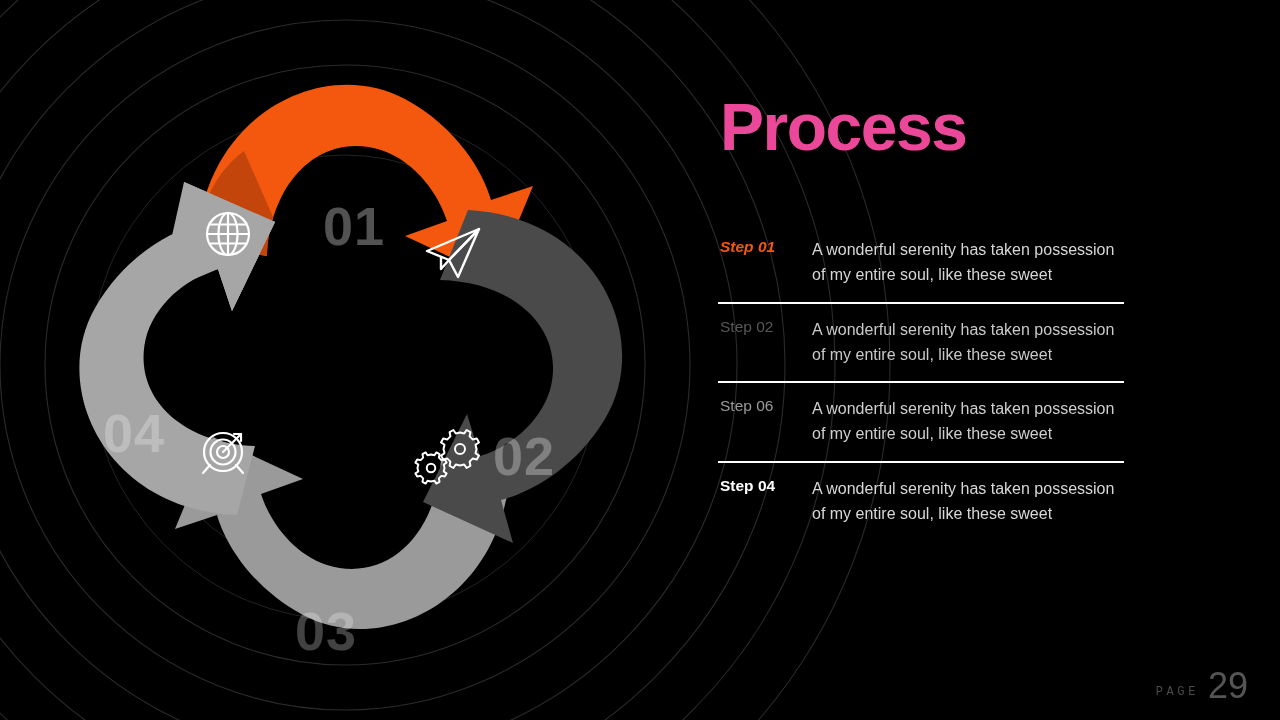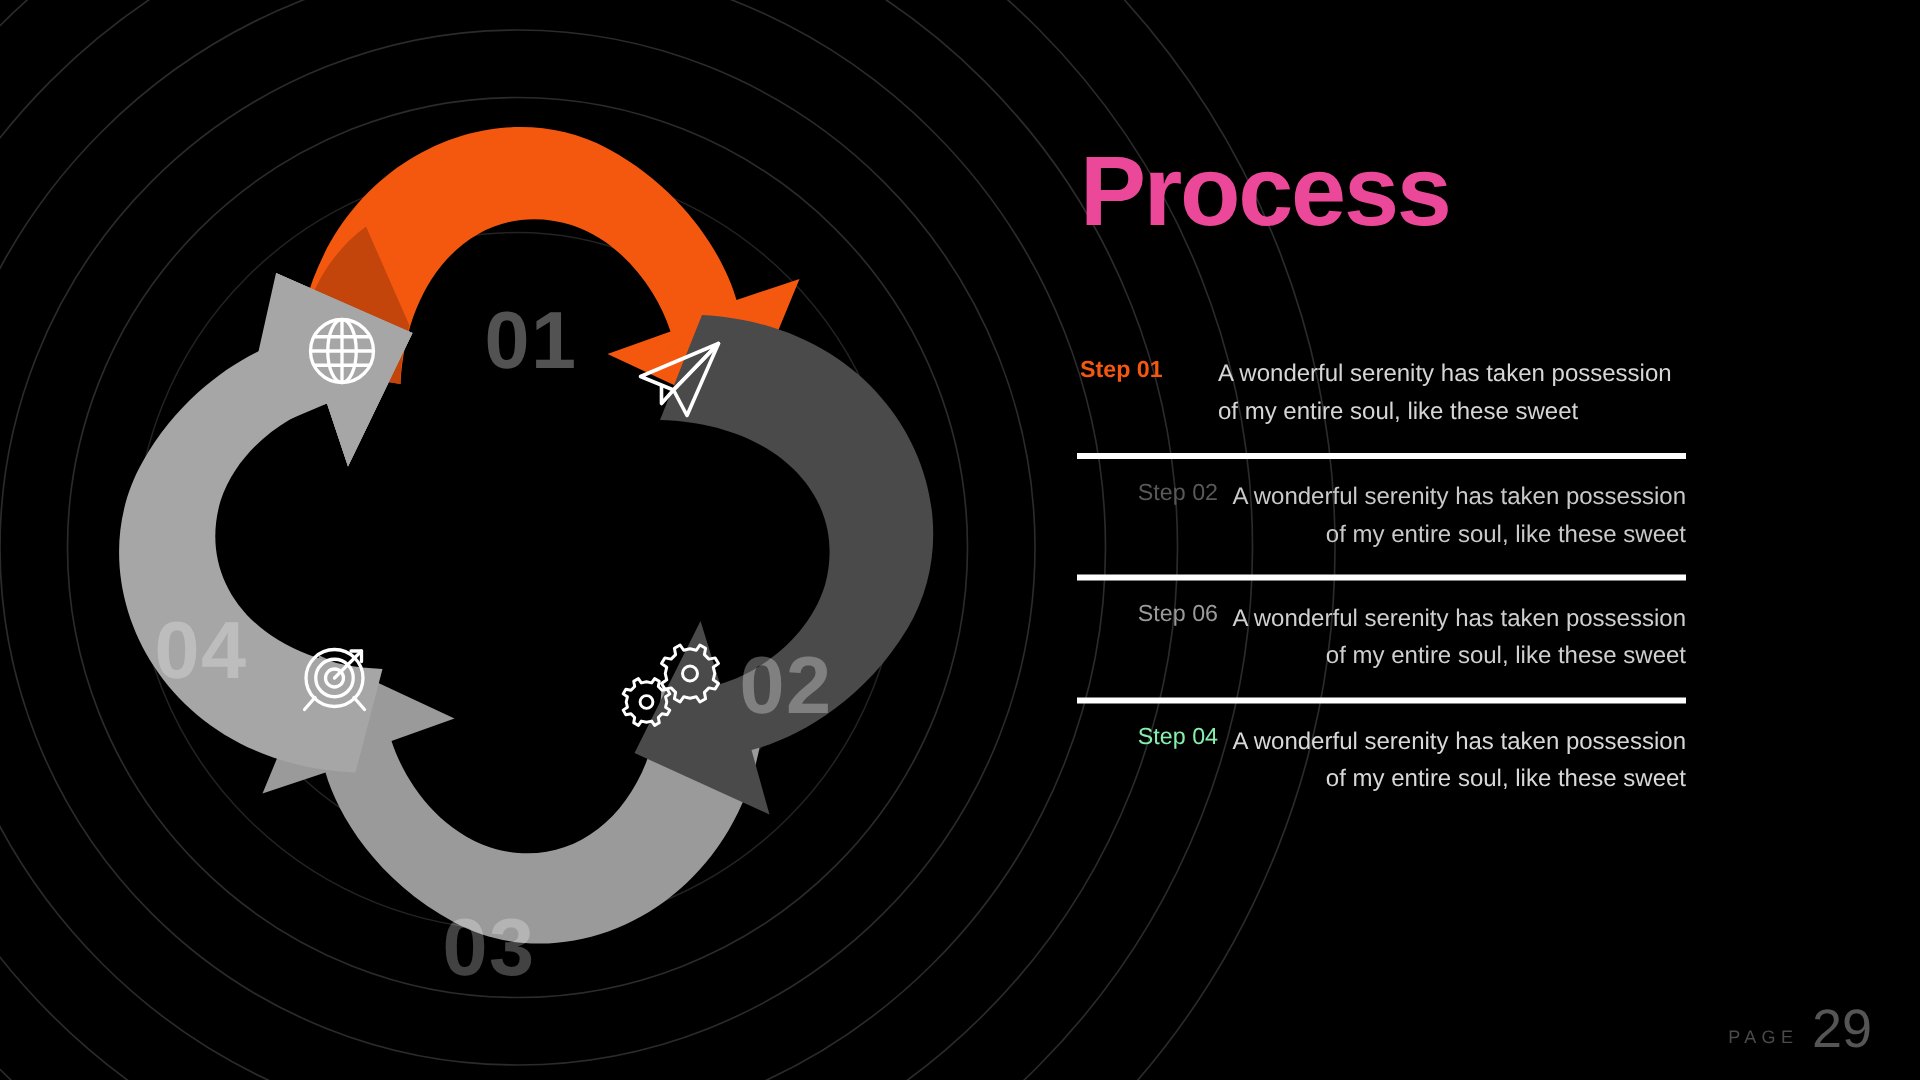--- a/index.html
+++ b/index.html
@@ -78,61 +78,61 @@
   .title-line.accent { color: #ec4899; margin-left: 2px; }
   .title-line.muted  { color: #5E5E5E; margin-left: 2px; }
 
   .steps { width: 406px; }
   .step-row {
     display: flex;
     align-items: flex-start;
     padding: 0 0 0 2px;
     min-height: 56px;
   }
-  .step-row + .step-row { border-top: 4px solid #ffffff; text-align: right; }
+  .step-row + .step-row { border-top: 2px solid #ffffff; }
   .step-label {
     flex: 0 0 92px;
     font-family: "Liberation Sans", sans-serif;
     font-size: 15.5px;
     font-weight: 700;
     line-height: 1.2;
     white-space: nowrap;
   }
   .step-desc {
     flex: 1 1 auto;
     font-family: "Liberation Sans", sans-serif;
     font-size: 16px;
     line-height: 1.56;
     color: #D6D6D6;
     padding-left: 0px;
   }
 
-  .s1 .step-label { color: #F4580F; }
+  .s1 .step-label { color: #F4580F; font-style: italic; }
   .s2 .step-label { color: #585858; font-weight: 400; }
   .s3 .step-label { color: #9A9A9A; font-weight: 400; }
-  .s4 .step-label { color: #86efac; font-weight: 400; }
+  .s4 .step-label { color: #ffffff; font-weight: 700; }
   .s2 .step-desc { color: #C9C9C9; }
   .s3 .step-desc { color: #CFCFCF; }
   .s4 .step-desc { color: #D8D8D8; }
 
   .row-inner { padding: 14px 0 14px 0; display: flex; width: 100%; align-items: flex-start; }
   .step-row:first-child .row-inner { padding-top: 4px; }
 
   
   .footer {
     position: absolute;
     right: 32px;
     bottom: 16px;
     display: flex;
     align-items: baseline;
     gap: 9px;
     color: #4A4A4A;
   }
   .footer-word {
-    font-family: Liberation Sans, sans-serif;
+    font-family: Liberation Mono, monospace;
     font-size: 12px;
     letter-spacing: 3.6px;
     color: #4A4A4A;
   }
   .footer-num {
     font-family: "Liberation Sans", sans-serif;
     font-size: 36px;
     font-weight: 400;
     color: #555555;
     letter-spacing: 0px;

